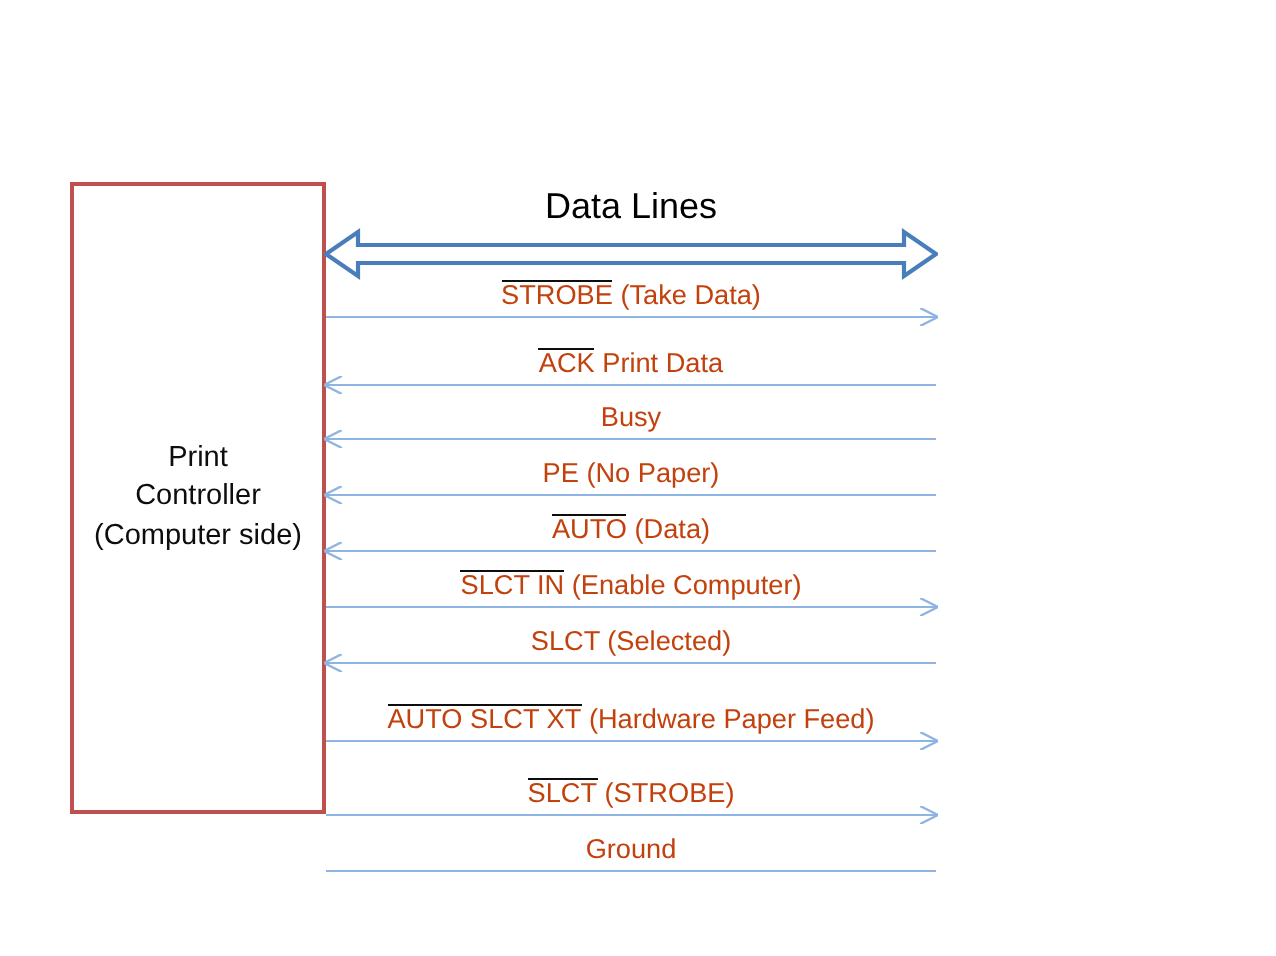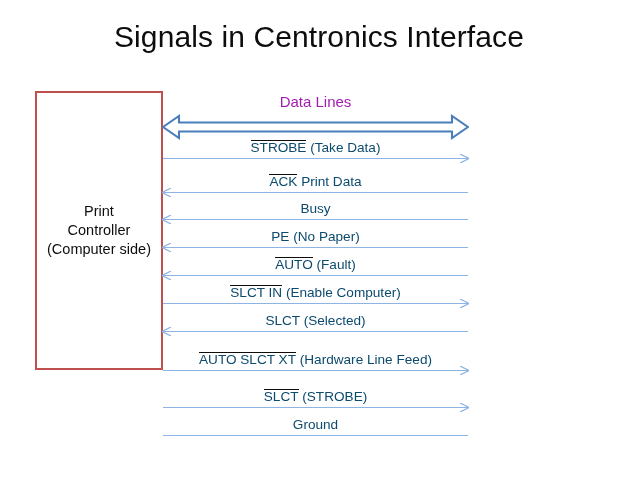--- a/index.html
+++ b/index.html
@@ -33,21 +33,21 @@
   
   .side-box {
     position: absolute;
     border: 2px solid #c0504d;
     background: #ffffff;
     box-sizing: border-box;
     display: flex;
     align-items: center;
     justify-content: center;
   }
-  #box-left  { left: 35px;  top: 91px; width: 128px; height: 279px; }
+  #box-left  { left: 35px;  top: 91px; width: 128px; height: 316px; }
   #box-right { left: 468px; top: 91px; width: 103px; height: 345px; }
   .side-box-label {
     font-size: 14.5px;
     color: #0d0d0d;
     text-align: center;
     line-height: 1.32;
     white-space: pre-line;
   }
 
   
@@ -66,21 +66,21 @@
     width: 305px;
     height: 0;
   }
   .row-label {
     position: absolute;
     left: 0;
     width: 305px;
     bottom: 3px;
     text-align: center;
     font-size: 13.6px;
-    color: #0c4a6e;
+    color: #c2410c;
     white-space: nowrap;
     line-height: 1.05;
   }
   .row-label .ov {
     border-top: 1.3px solid #0d0d0d;
     padding-top: 0px;
     display: inline-block;
     line-height: 1.02;
   }
   .row-line {
@@ -101,39 +101,38 @@
   .ah-right { right: -1px; }
   .ah-left  { left: -1px; }
 
   
   #datalines-label {
     position: absolute;
     left: 0;
     top: 2px;
     width: 305px;
     text-align: center;
-    font-size: 15px;
-    color: #a21caf;
+    font-size: 18px;
+    color: #000000;
     white-space: nowrap;
   }
   #datalines-arrow {
     position: absolute;
     left: -1px;
     top: 22px;
     width: 307px;
     height: 28px;
   }
   #datalines-arrow svg { display: block; }
 </style>
 </head>
 <body>
 
 <div id="page">
 
-  <div id="title">Signals in Centronics Interface</div>
 
   <div id="box-left" class="side-box">
     <div class="side-box-label">Print
 Controller
 (Computer side)</div>
   </div>
 
 
   <div id="signals">
 
@@ -175,21 +174,21 @@
       <div class="row" style="top: 156px;">
         <div class="row-label"><span>PE (No Paper)</span></div>
         <div class="row-line"></div>
         <div class="arrow-head ah-left">
           <svg width="9" height="9" viewBox="0 0 9 9" xmlns="http://www.w3.org/2000/svg">
             <polyline points="9,0 0,4.5 9,9" fill="none" stroke="#8eb4e3" stroke-width="1.2"></polyline>
           </svg>
         </div>
       </div>
       <div class="row" style="top: 184px;">
-        <div class="row-label"><span class="ov">AUTO</span><span> (Fault)</span></div>
+        <div class="row-label"><span class="ov">AUTO</span><span> (Data)</span></div>
         <div class="row-line"></div>
         <div class="arrow-head ah-left">
           <svg width="9" height="9" viewBox="0 0 9 9" xmlns="http://www.w3.org/2000/svg">
             <polyline points="9,0 0,4.5 9,9" fill="none" stroke="#8eb4e3" stroke-width="1.2"></polyline>
           </svg>
         </div>
       </div>
       <div class="row" style="top: 212px;">
         <div class="row-label"><span class="ov">SLCT IN</span><span> (Enable Computer)</span></div>
         <div class="row-line"></div>
@@ -202,21 +201,21 @@
       <div class="row" style="top: 240px;">
         <div class="row-label"><span>SLCT (Selected)</span></div>
         <div class="row-line"></div>
         <div class="arrow-head ah-left">
           <svg width="9" height="9" viewBox="0 0 9 9" xmlns="http://www.w3.org/2000/svg">
             <polyline points="9,0 0,4.5 9,9" fill="none" stroke="#8eb4e3" stroke-width="1.2"></polyline>
           </svg>
         </div>
       </div>
       <div class="row" style="top: 279px;">
-        <div class="row-label"><span class="ov">AUTO SLCT XT</span><span> (Hardware Line Feed)</span></div>
+        <div class="row-label"><span class="ov">AUTO SLCT XT</span><span> (Hardware Paper Feed)</span></div>
         <div class="row-line"></div>
         <div class="arrow-head ah-right">
           <svg width="9" height="9" viewBox="0 0 9 9" xmlns="http://www.w3.org/2000/svg">
             <polyline points="0,0 9,4.5 0,9" fill="none" stroke="#8eb4e3" stroke-width="1.2"></polyline>
           </svg>
         </div>
       </div>
       <div class="row" style="top: 316px;">
         <div class="row-label"><span class="ov">SLCT</span><span> (STROBE)</span></div>
         <div class="row-line"></div>

